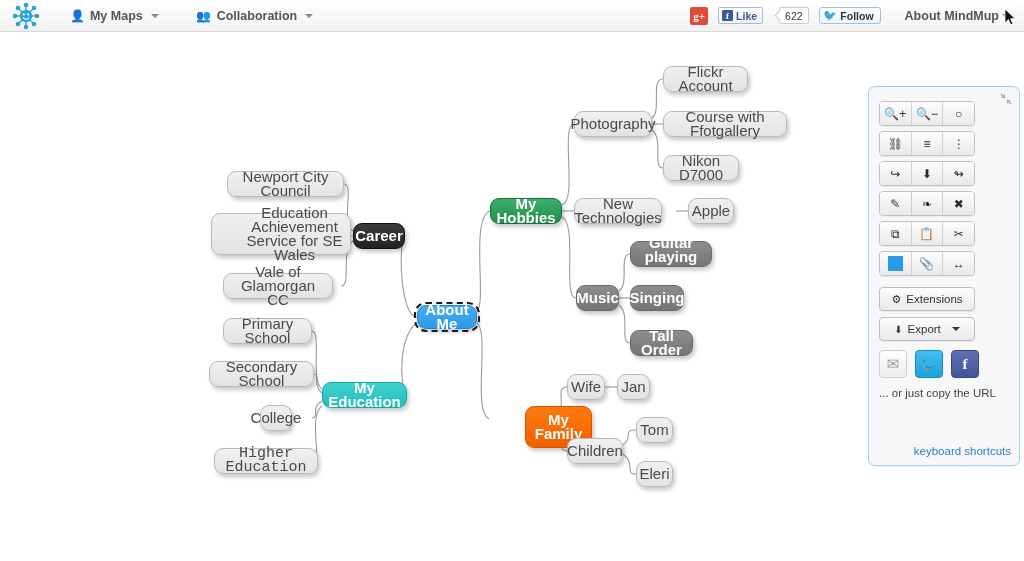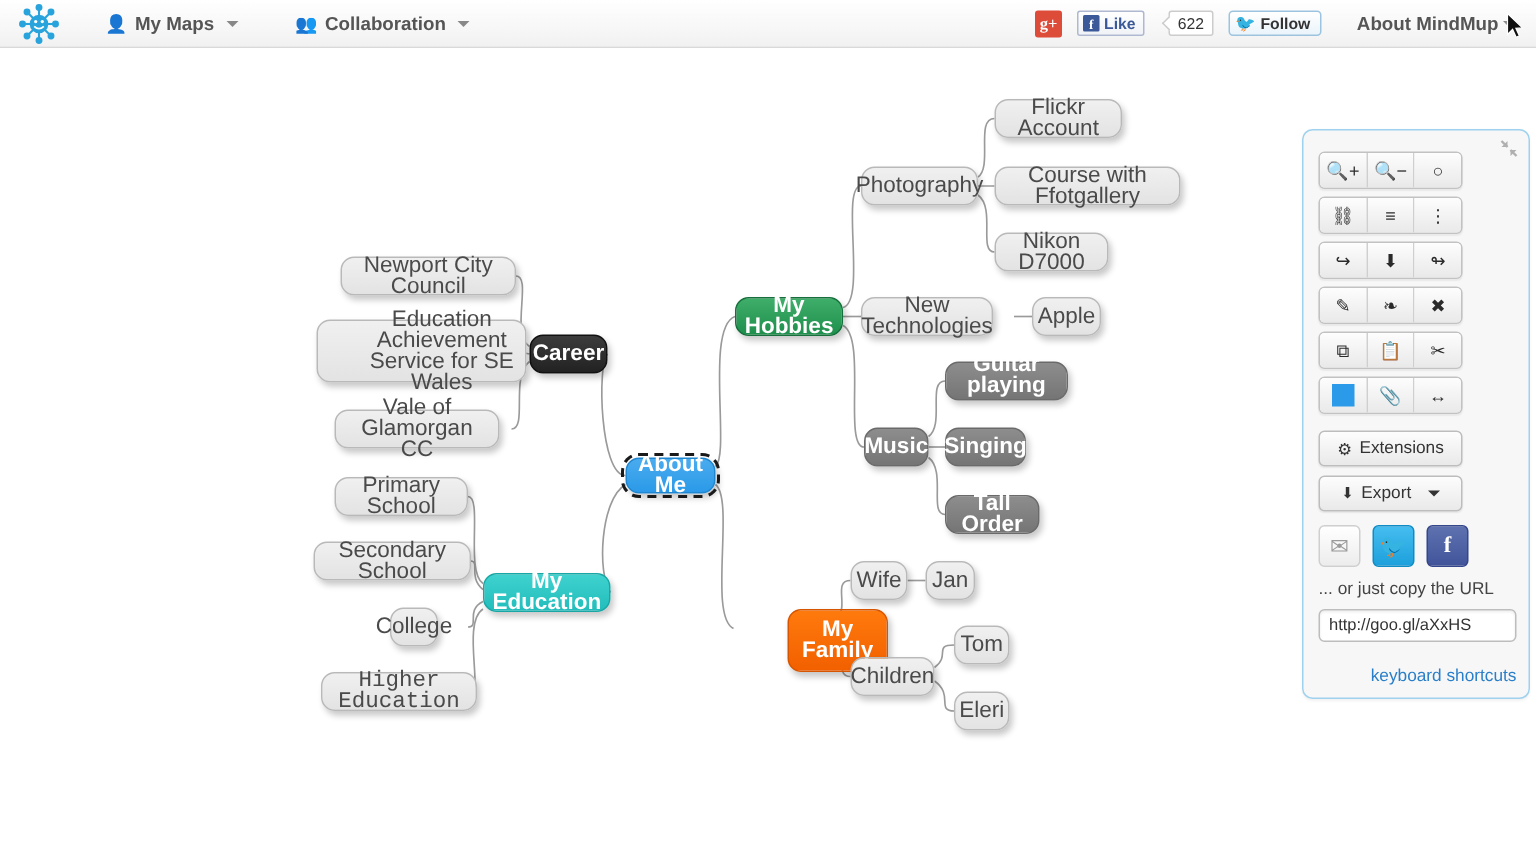--- a/index.html
+++ b/index.html
@@ -537,16 +537,15 @@
     <div class="soc tw">
       <span style="font-size:15px;color:#fff;">🐦</span>
     </div>
     <div class="soc fb">
       <span style="font-size:15px;color:#fff;font-weight:bold;font-family:'Liberation Serif',serif;">f</span>
     </div>
   </div>
 
   <div id="copy-url-label">... or just copy the URL</div>
 
-  <input id="url-input" type="text" value="http://goo.gl/aXxHS" style="">
 
   <div id="kbd-link">keyboard shortcuts</div>
 </div>
 
 </body></html>

